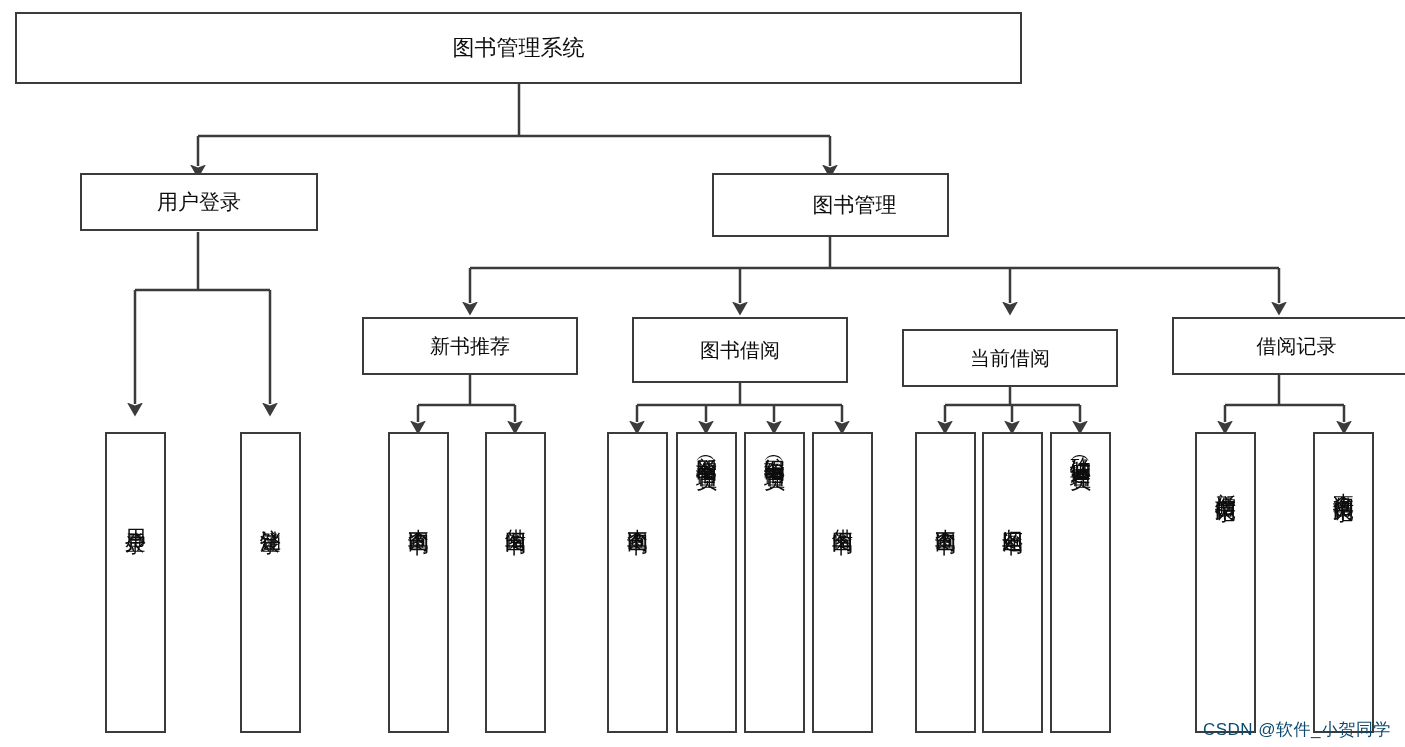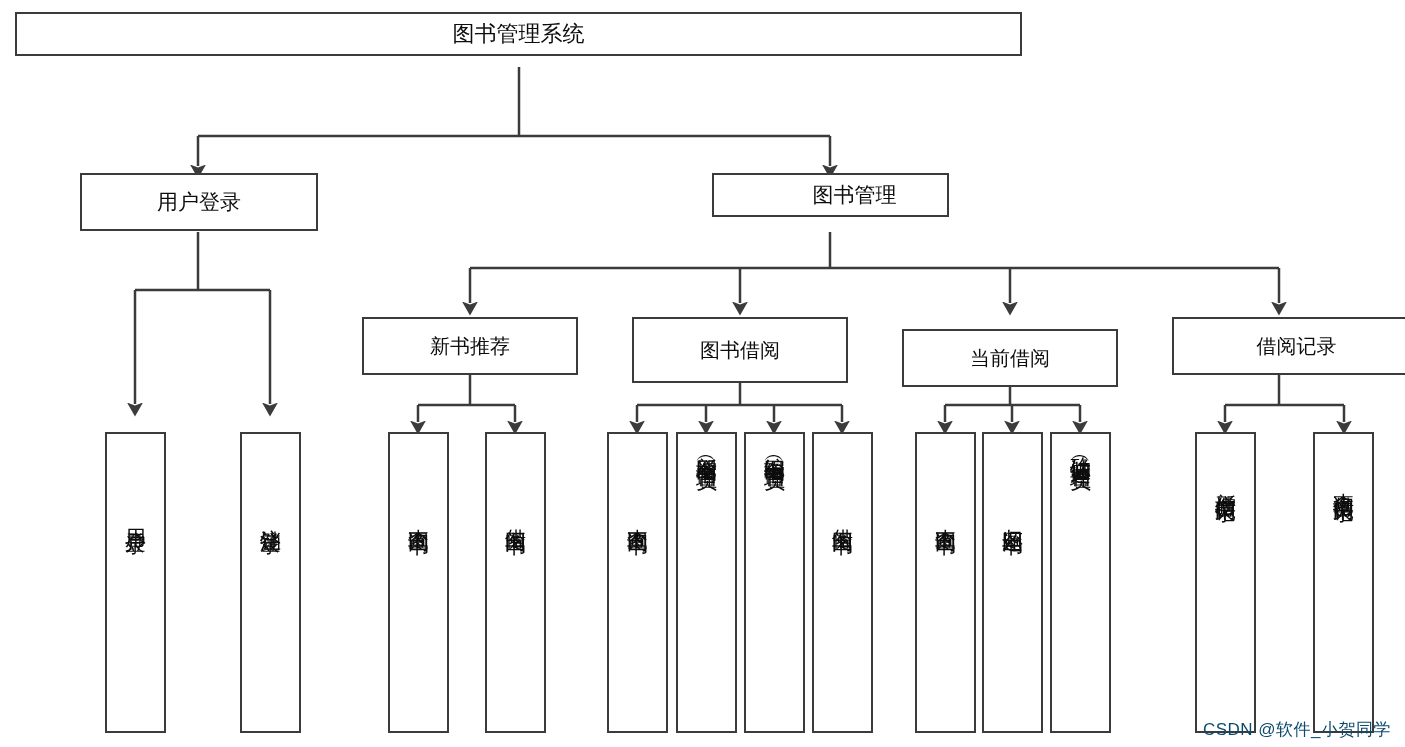--- a/index.html
+++ b/index.html
@@ -126,29 +126,29 @@
     <path class="wire" d="M 945 405 L 945 422" marker-end="url(#arr)"></path>
     <path class="wire" d="M 1012 405 L 1012 422" marker-end="url(#arr)"></path>
     <path class="wire" d="M 1080 405 L 1080 422" marker-end="url(#arr)"></path>
 
     <path class="wire" d="M 1279 375 L 1279 405"></path>
     <path class="wire" d="M 1225 405 L 1344 405"></path>
     <path class="wire" d="M 1225 405 L 1225 422" marker-end="url(#arr)"></path>
     <path class="wire" d="M 1344 405 L 1344 422" marker-end="url(#arr)"></path>
   </svg>
 
-  <div class="node level-root" style="left:15px; top:12px; width:1007px; height:44px;">
+  <div class="node level-root" style="left:15px; top:12px; width:1007px; height:72px;">
     <span>图书管理系统</span>
   </div>
 
   <div class="node level-2" style="left:80px; top:173px; width:238px; height:58px;">
     <span>用户登录</span>
   </div>
 
-  <div class="node level-2" style="left:712px; top:173px; width:237px; height:44px;padding-left:48px;">
+  <div class="node level-2" style="left:712px; top:173px; width:237px; height:64px;padding-left:48px;">
     <span>图书管理</span>
   </div>
 
   <div class="node level-3" style="left:362px; top:317px; width:216px; height:58px;text-align:center;">
     <span>新书推荐</span>
   </div>
 
   <div class="node level-3" style="left:632px; top:317px; width:216px; height:66px;">
     <span>图书借阅</span>
   </div>

